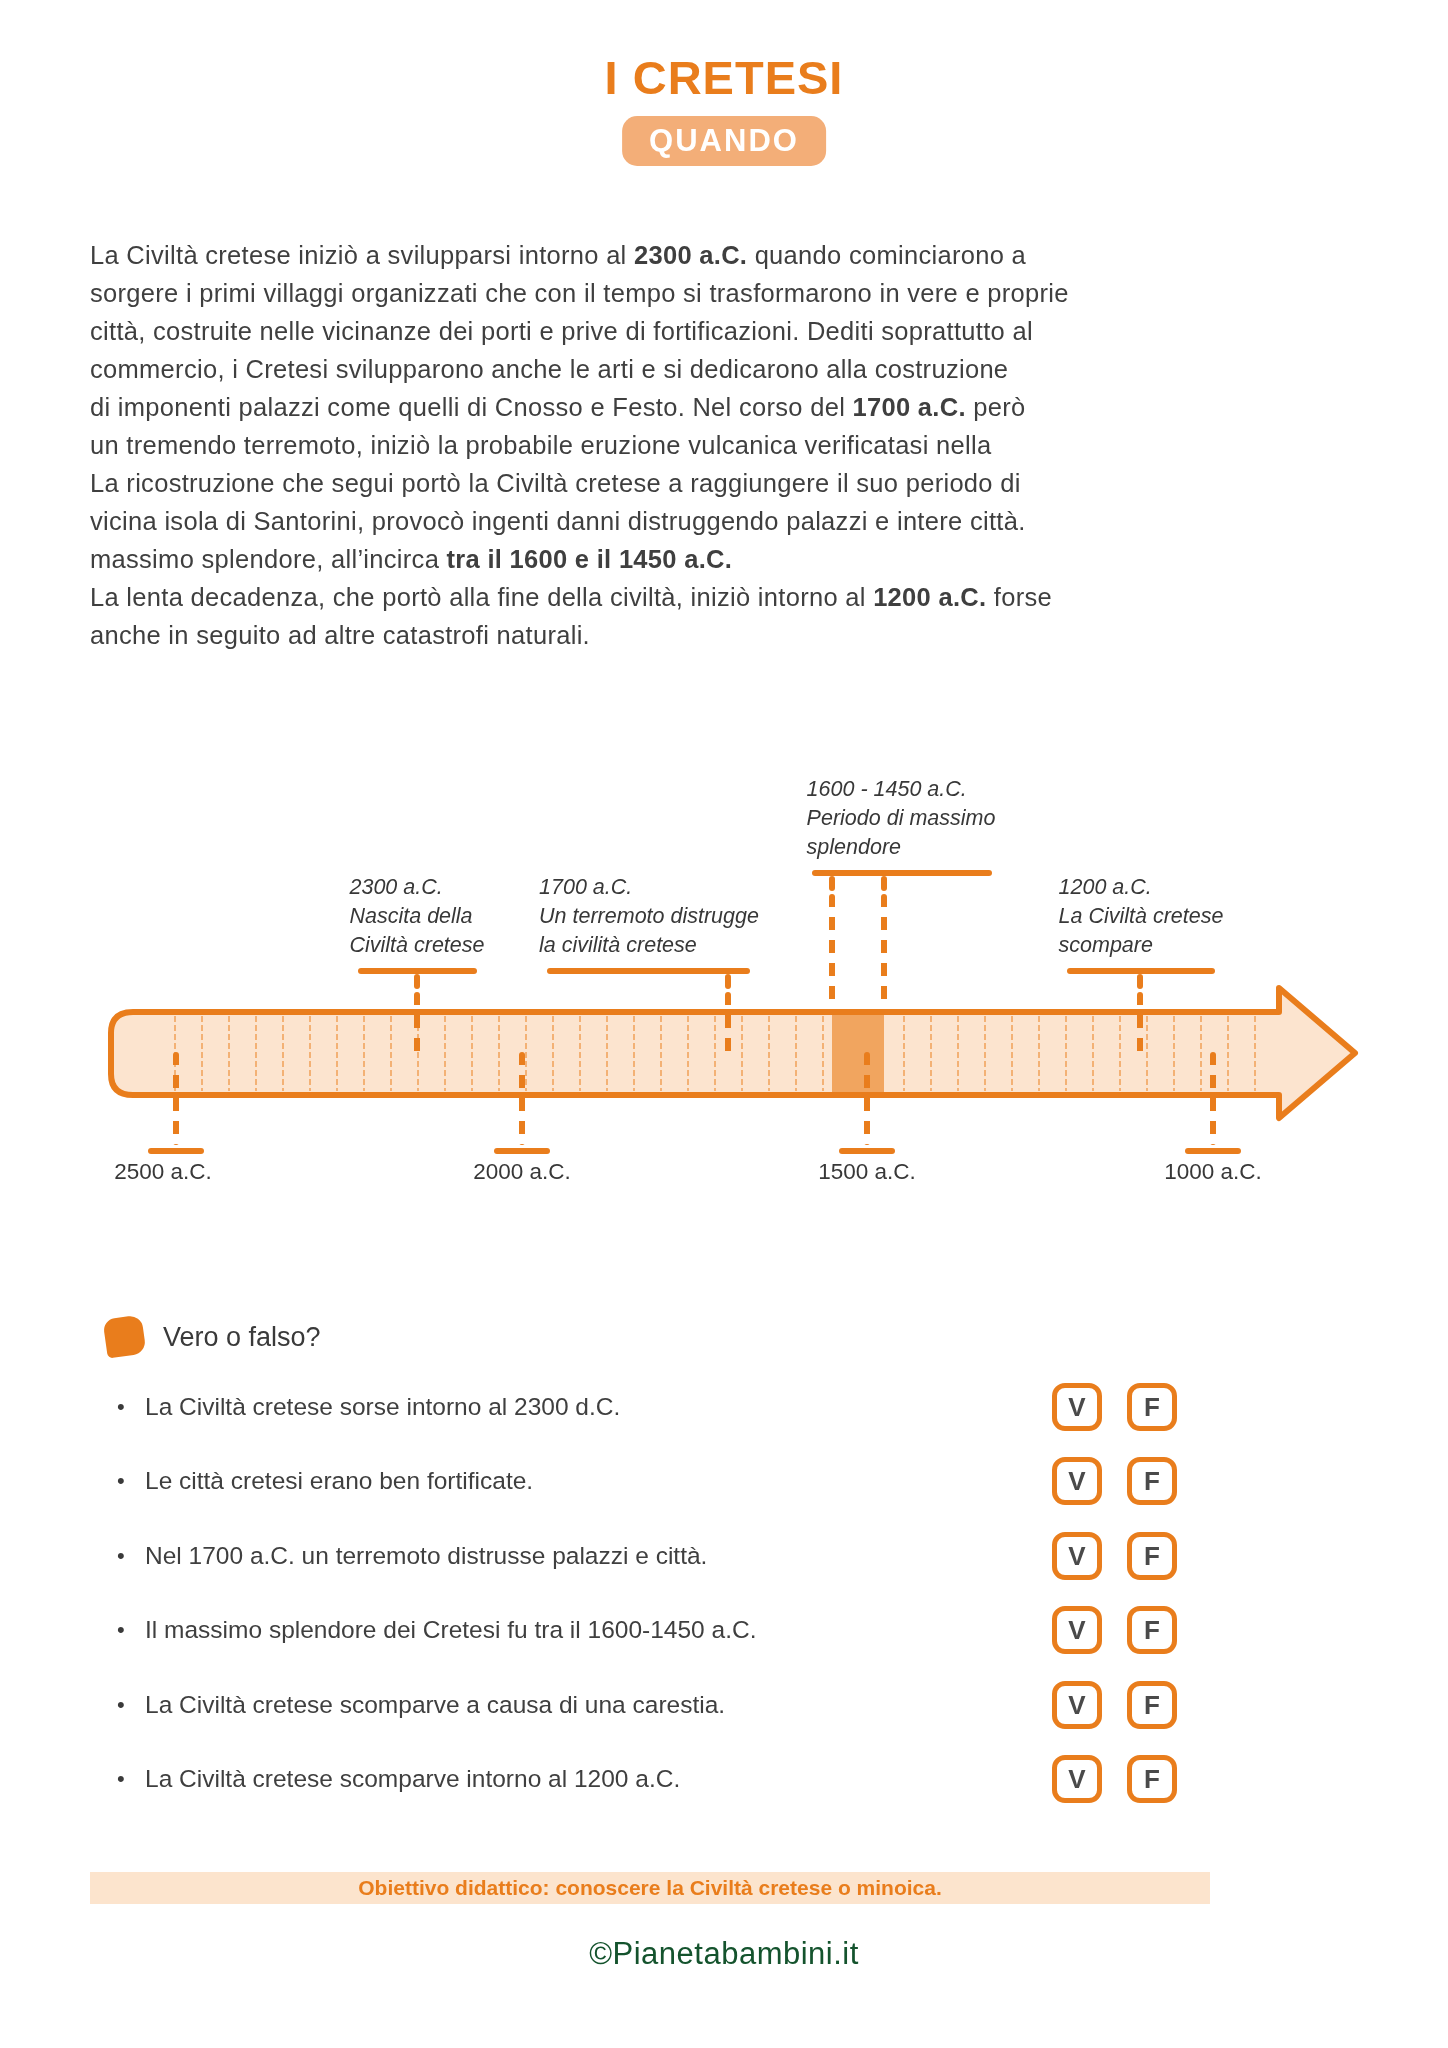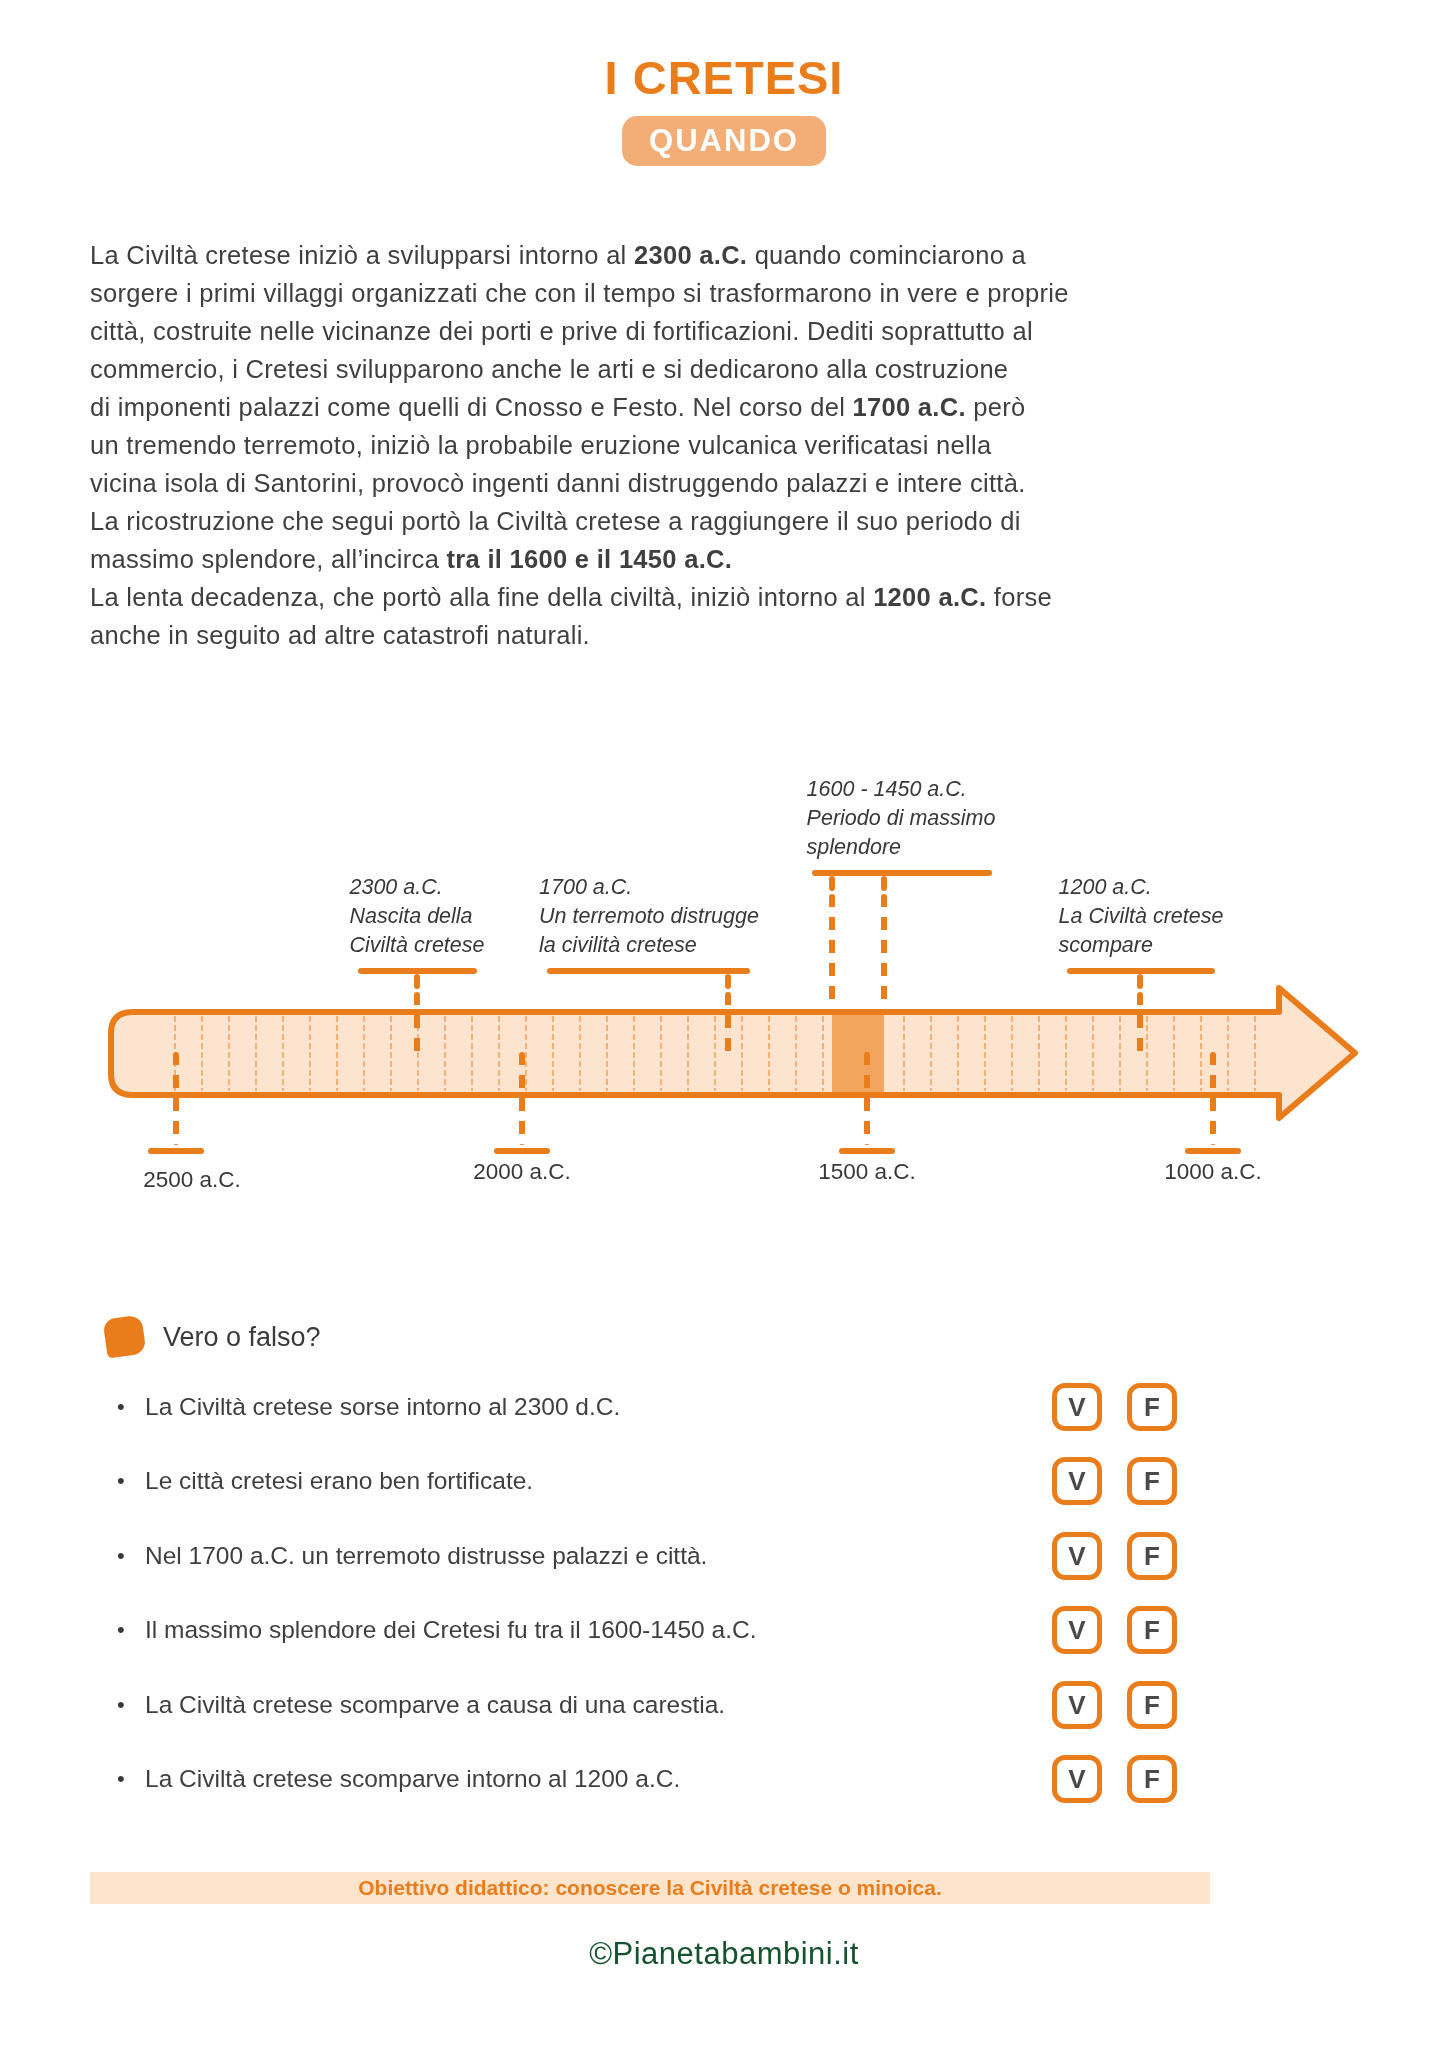--- a/index.html
+++ b/index.html
@@ -58,22 +58,22 @@
 <div class="title">I CRETESI</div>
 <div class="badge">QUANDO</div>
 
 <div class="intro">
     <div><span>La Civiltà cretese iniziò a svilupparsi intorno al </span><b>2300 a.C.</b><span> quando cominciarono a</span></div>
     <div><span>sorgere i primi villaggi organizzati che con il tempo si trasformarono in vere e proprie</span></div>
     <div><span>città, costruite nelle vicinanze dei porti e prive di fortificazioni. Dediti soprattutto al</span></div>
     <div><span>commercio, i Cretesi svilupparono anche le arti e si dedicarono alla costruzione</span></div>
     <div><span>di imponenti palazzi come quelli di Cnosso e Festo. Nel corso del </span><b>1700 a.C.</b><span> però</span></div>
     <div><span>un tremendo terremoto, iniziò la probabile eruzione vulcanica verificatasi nella</span></div>
+    <div><span>La ricostruzione che segui portò la Civiltà cretese a raggiungere il suo periodo di</span></div>
     <div><span>vicina isola di Santorini, provocò ingenti danni distruggendo palazzi e intere città.</span></div>
-    <div><span>La ricostruzione che segui portò la Civiltà cretese a raggiungere il suo periodo di</span></div>
     <div><span>massimo splendore, all’incirca </span><b>tra il 1600 e il 1450 a.C.</b></div>
     <div><span>La lenta decadenza, che portò alla fine della civiltà, iniziò intorno al </span><b>1200 a.C.</b><span> forse</span></div>
     <div><span>anche in seguito ad altre catastrofi naturali.</span></div>
   </div>
 
 <div class="timeline">
   <svg width="1448" height="470" viewBox="0 0 1448 470">
     <path id="arrow-body" d="M 133 257 L 1279 257 L 1279 233 L 1355 298 L 1279 363 L 1279 340 L 133 340 Q 111 340 111 319 L 111 278 Q 111 257 133 257 Z" style="fill:var(--band);stroke:var(--accent);stroke-width:6;stroke-linejoin:round;"></path>
     <g id="ticks">
         <line x1="175" x2="175" y1="261" y2="336" style="stroke:rgba(233,125,28,.5);stroke-width:2;stroke-dasharray:6 3;"></line>
@@ -149,21 +149,21 @@
     <div class="tl-label" style="left: 1141px; bottom: 265px;">
       <div>1200 a.C.</div>
       <div>La Civiltà cretese</div>
       <div>scompare</div>
     </div>
     <div class="bracket" style="left: 1067px; top: 213px; width: 148px;"></div>
     <div class="tick" style="left: 1137px; top: 219px;"></div>
     <div class="vdash" style="left: 1137px; top: 237px; height: 63px;"></div>
     <div class="vdash" style="left: 173px; top: 297px; height: 93px;"></div>
     <div class="scale-bar" style="left: 148px; top: 393px;"></div>
-    <div class="scale-label" style="left: 192px; top: 404px; margin-top: 8px;">2500 a.C.</div>
+    <div class="scale-label" style="left: 163px; top: 404px;">2500 a.C.</div>
     <div class="vdash" style="left: 519px; top: 297px; height: 93px;"></div>
     <div class="scale-bar" style="left: 494px; top: 393px;"></div>
     <div class="scale-label" style="left: 522px; top: 404px;">2000 a.C.</div>
     <div class="vdash" style="left: 864px; top: 297px; height: 93px;"></div>
     <div class="scale-bar" style="left: 839px; top: 393px;"></div>
     <div class="scale-label" style="left: 867px; top: 404px;">1500 a.C.</div>
     <div class="vdash" style="left: 1210px; top: 297px; height: 93px;"></div>
     <div class="scale-bar" style="left: 1185px; top: 393px;"></div>
     <div class="scale-label" style="left: 1213px; top: 404px;">1000 a.C.</div>
   </div>

